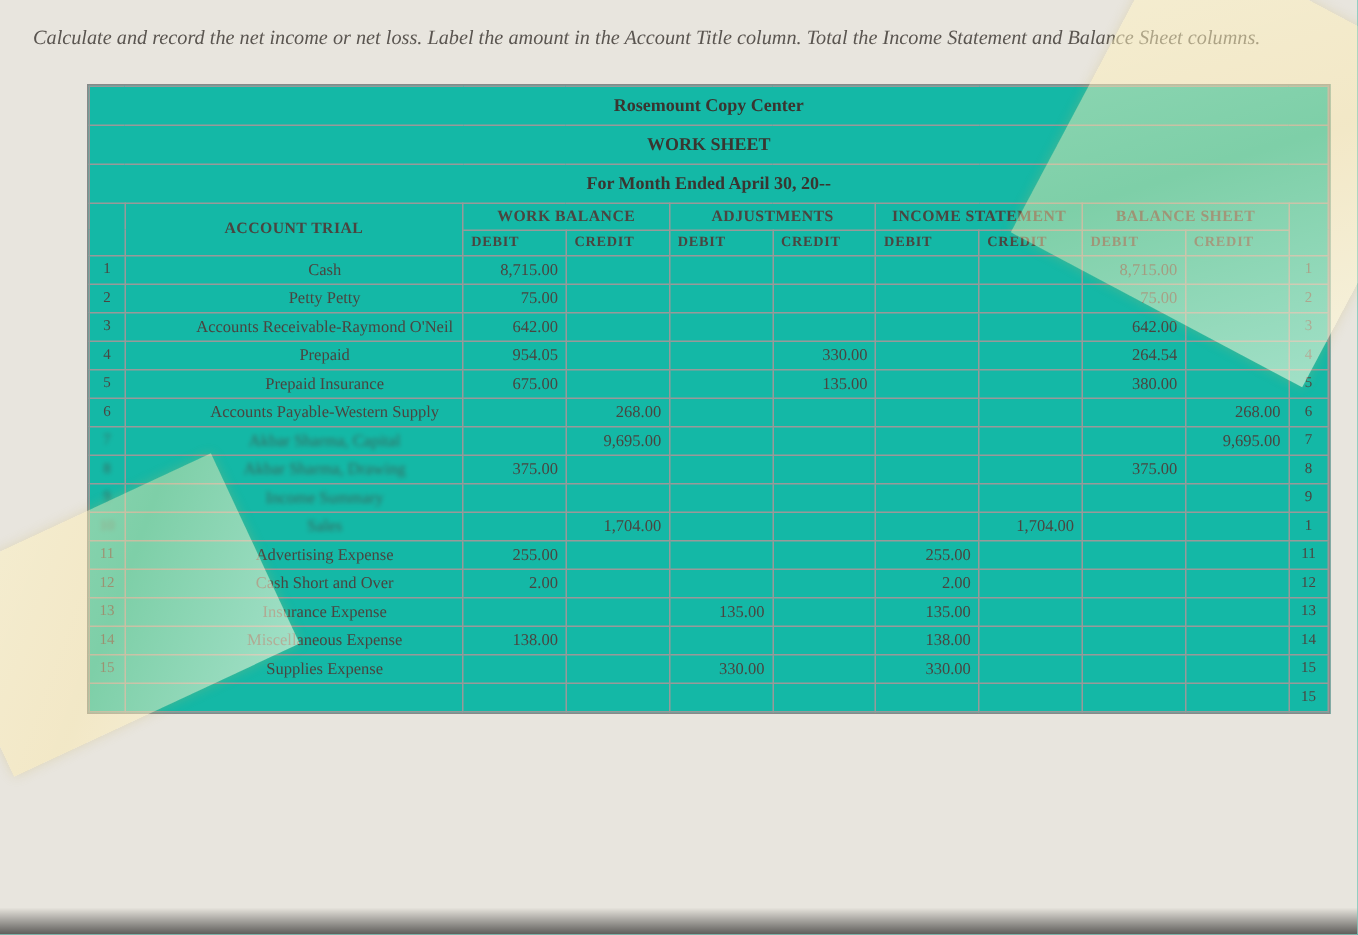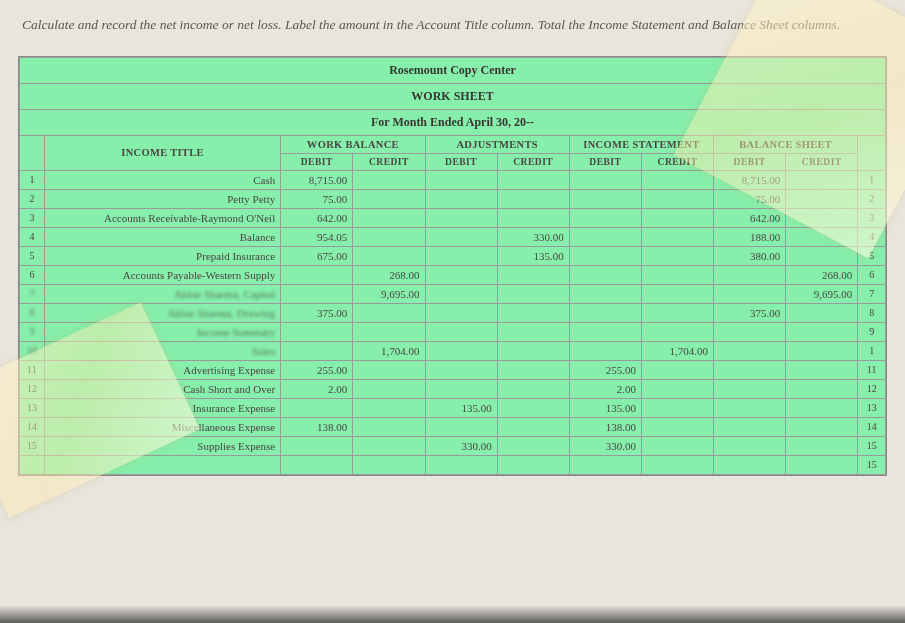--- a/index.html
+++ b/index.html
@@ -23,22 +23,23 @@
   .instruction {
     font-style: italic;
     font-size: 13.5px;
     color: #5a5550;
     line-height: 1.6;
     margin-bottom: 18px;
     padding: 2px 4px;
   }
   .worksheet {
     border: 1px solid #888;
-    background: #86efac;
+    background: #14b8a6;
     font-size: 11px;
+    margin-left: 40px;
   }
   table {
     border-collapse: collapse;
     width: 100%;
     table-layout: fixed;
   }
   td, th {
     border: 1px solid #999;
     padding: 3px 5px;
     vertical-align: middle;
@@ -46,25 +47,25 @@
     overflow: hidden;
   }
   .hdr-row td {
     text-align: center;
     font-weight: bold;
     font-size: 12px;
     padding: 5px;
     color: #3a3530;
   }
   .col-num { width: 20px; text-align: center; font-size: 10px; }
-  .col-title { width: 190px; text-align: right; font-size: 11px; padding-left: 46px; }
+  .col-title { width: 190px; text-align: center; font-size: 11px; padding-left: 46px; }
   .col-amt { width: 58px; text-align: right; font-size: 11px; }
   .col-rnum { width: 22px; text-align: center; font-size: 10px; }
   .grp-hdr td { text-align: center; font-weight: bold; font-size: 10.5px; letter-spacing: 0.3px; }
-  .sub-hdr td { text-align: center; font-weight: bold; font-size: 9.5px; letter-spacing: 0.5px; }
+  .sub-hdr td { text-align: left; font-weight: bold; font-size: 9.5px; letter-spacing: 0.5px; }
   tbody tr td { height: 19px; }
   .blurred { filter: blur(1.5px); opacity: 0.7; }
   .tape {
     position: absolute;
     background: linear-gradient(135deg, rgba(255,245,200,0.55), rgba(255,235,170,0.45), rgba(255,250,220,0.6));
     box-shadow: 0 0 8px rgba(200,180,100,0.3);
     pointer-events: none;
   }
   .tape1 { top: -10px; right: -30px; width: 220px; height: 230px; transform: rotate(28deg); }
   .tape2 { top: 340px; left: -30px; width: 210px; height: 140px; transform: rotate(-25deg); }
@@ -100,21 +101,21 @@
             <td colspan="11">Rosemount Copy Center</td>
           </tr>
         <tr class="hdr-row">
             <td colspan="11">WORK SHEET</td>
           </tr>
         <tr class="hdr-row">
             <td colspan="11">For Month Ended April 30, 20--</td>
           </tr>
         <tr class="grp-hdr">
           <td rowspan="2"></td>
-          <td rowspan="2">INCOME TITLE</td>
+          <td rowspan="2">ACCOUNT TRIAL</td>
           <td colspan="2">WORK BALANCE</td>
           <td colspan="2">ADJUSTMENTS</td>
           <td colspan="2">INCOME STATEMENT</td>
           <td colspan="2">BALANCE SHEET</td>
           <td rowspan="2"></td>
         </tr>
         <tr class="sub-hdr">
           <td>DEBIT</td>
           <td>CREDIT</td>
           <td>DEBIT</td>
@@ -160,28 +161,28 @@
             <td class="col-amt"></td>
             <td class="col-amt"></td>
             <td class="col-amt"></td>
             <td class="col-amt"></td>
             <td class="col-amt">642.00</td>
             <td class="col-amt"></td>
             <td class="col-rnum">3</td>
           </tr>
           <tr>
             <td class="col-num">4</td>
-            <td class="col-title">Balance</td>
+            <td class="col-title">Prepaid</td>
             <td class="col-amt">954.05</td>
             <td class="col-amt"></td>
             <td class="col-amt"></td>
             <td class="col-amt">330.00</td>
             <td class="col-amt"></td>
             <td class="col-amt"></td>
-            <td class="col-amt">188.00</td>
+            <td class="col-amt">264.54</td>
             <td class="col-amt"></td>
             <td class="col-rnum">4</td>
           </tr>
           <tr>
             <td class="col-num">5</td>
             <td class="col-title">Prepaid Insurance</td>
             <td class="col-amt">675.00</td>
             <td class="col-amt"></td>
             <td class="col-amt"></td>
             <td class="col-amt">135.00</td>

